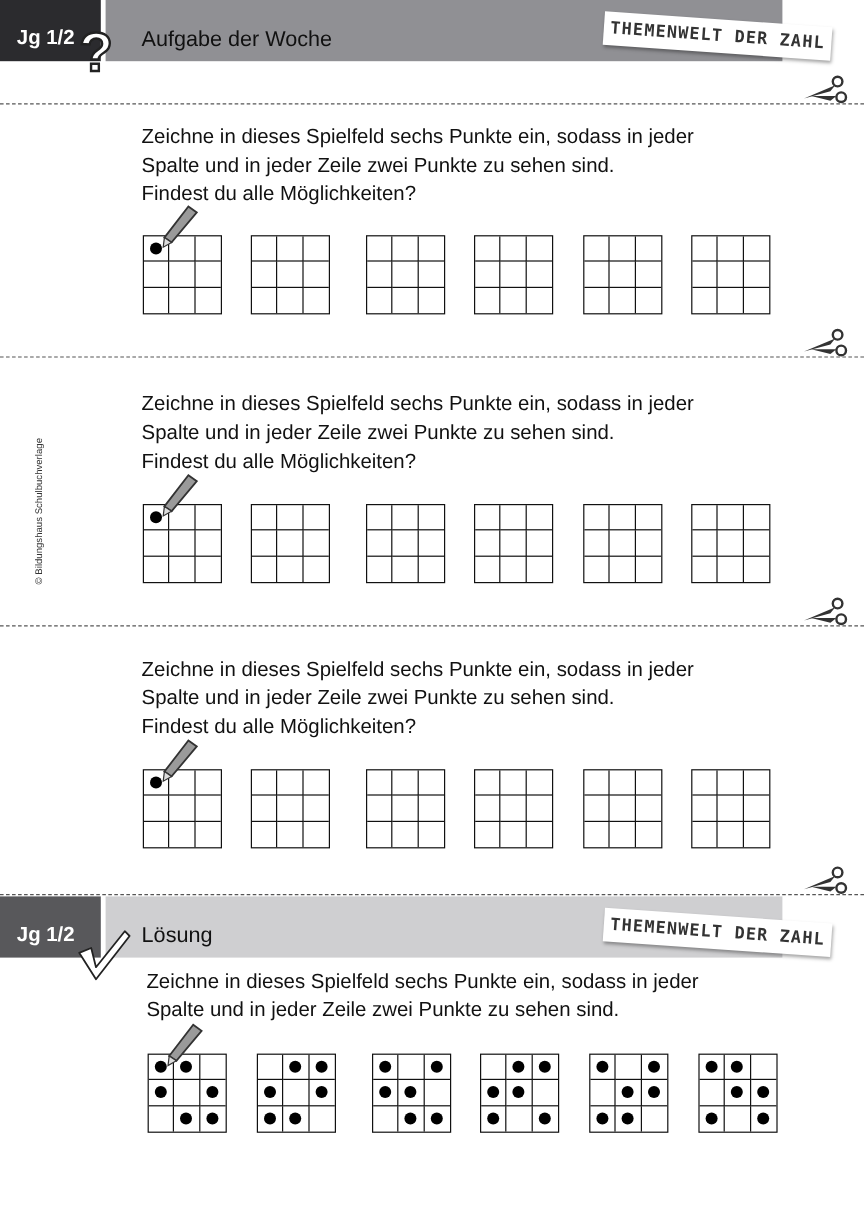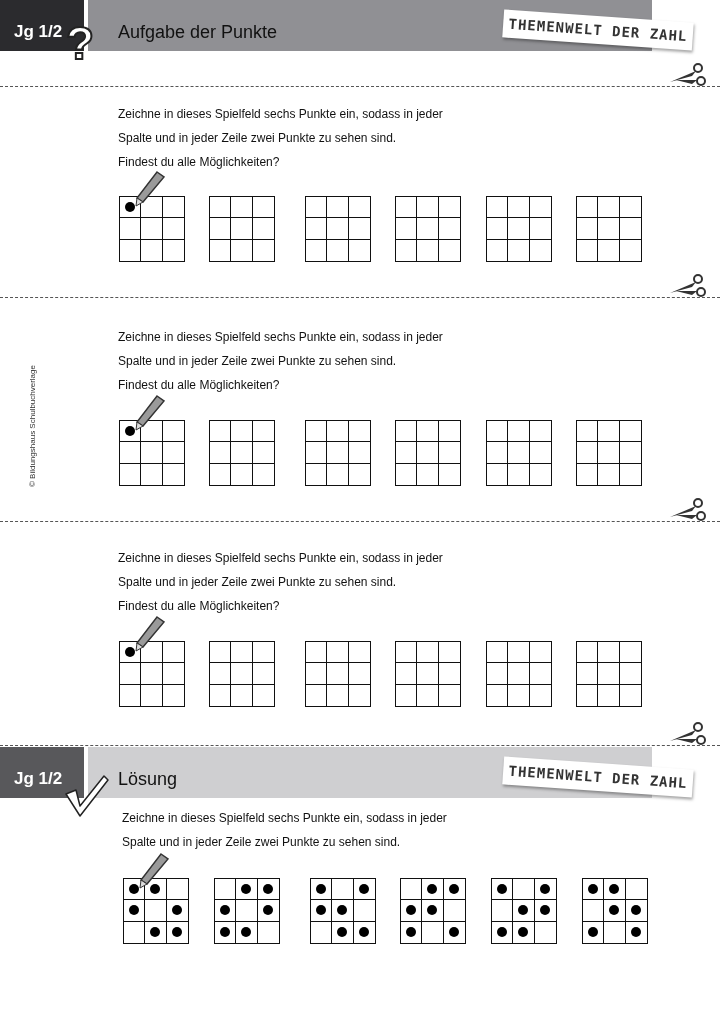--- a/index.html
+++ b/index.html
@@ -5,40 +5,40 @@
   html,body{margin:0;padding:0;}
   body{width:720px;height:1019px;position:relative;background:#fff;font-family:"Liberation Sans",sans-serif;color:#111;overflow:hidden;}
   .hdr{position:absolute;left:0;width:652px;height:51px;}
   .hdr .dark{position:absolute;left:0;top:0;width:84px;height:100%;color:#fff;font-weight:bold;font-size:17px;}
   .hdr .dark span{position:absolute;left:14px;top:22px;}
   .hdr .gray{position:absolute;left:88px;top:0;right:0;height:100%;}
   .hdr .title{position:absolute;left:118px;top:22px;font-size:18px;}
   .stamp{position:absolute;left:503px;width:190px;height:28px;background:#fff;box-shadow:1px 2px 3px rgba(0,0,0,.35);transform:rotate(4deg);font-family:"DejaVu Sans Mono",monospace;font-weight:bold;font-size:14px;letter-spacing:1px;color:#333;text-align:center;line-height:28px;}
   .dash{position:absolute;left:0;width:720px;border-top:1.5px dashed #555;height:0;}
   .scissor{position:absolute;left:668px;width:40px;height:26px;}
-  .task{position:absolute;left:118px;font-size:12px;line-height:24px;}
+  .task{position:absolute;left:118px;font-size:17px;line-height:24px;}
   .grid{position:absolute;width:66px;height:66px;border:1.5px solid #111;box-sizing:border-box;display:grid;grid-template-columns:repeat(3,1fr);grid-template-rows:repeat(3,1fr);}
   .grid .c{border-right:1.5px solid #111;border-bottom:1.5px solid #111;position:relative;}
   .grid .c:nth-child(3n){border-right:none;}
   .grid .c:nth-child(n+7){border-bottom:none;}
   .grid .c.dot::after{content:"";position:absolute;left:50%;top:50%;width:10px;height:10px;margin:-5px 0 0 -5px;border-radius:50%;background:#000;}
   .pencil{position:absolute;width:40px;height:40px;}
   .copyright{position:absolute;left:28px;top:487px;transform:rotate(-90deg);transform-origin:left top;font-size:8px;color:#333;white-space:nowrap;}
   .qmark{position:absolute;left:66px;top:20px;font-size:46px;font-weight:bold;color:#fff;-webkit-text-stroke:2px #222;line-height:1;}
   .check{position:absolute;left:62px;top:770px;width:50px;height:50px;}
 </style>
 </head>
 <body>
 
 <div class="hdr" style="top:0;">
   <div class="dark" style="background:#2b2b2e;">
       <span>Jg 1/2</span>
     </div>
   <div class="gray" style="background:#909094;"></div>
-  <div class="title">Aufgabe der Punkte</div>
+  <div class="title">Aufgabe der Woche</div>
 </div>
 <div class="qmark">?</div>
 <div class="stamp" style="top:16px;">THEMENWELT DER ZAHL</div>
 
 <div class="copyright">© Bildungshaus Schulbuchverlage</div>
 
 <div class="dash" style="top:86px;"></div>
 <div class="dash" style="top:297px;"></div>
 <div class="dash" style="top:521px;"></div>
 <div class="dash" style="top:745px;"></div>

